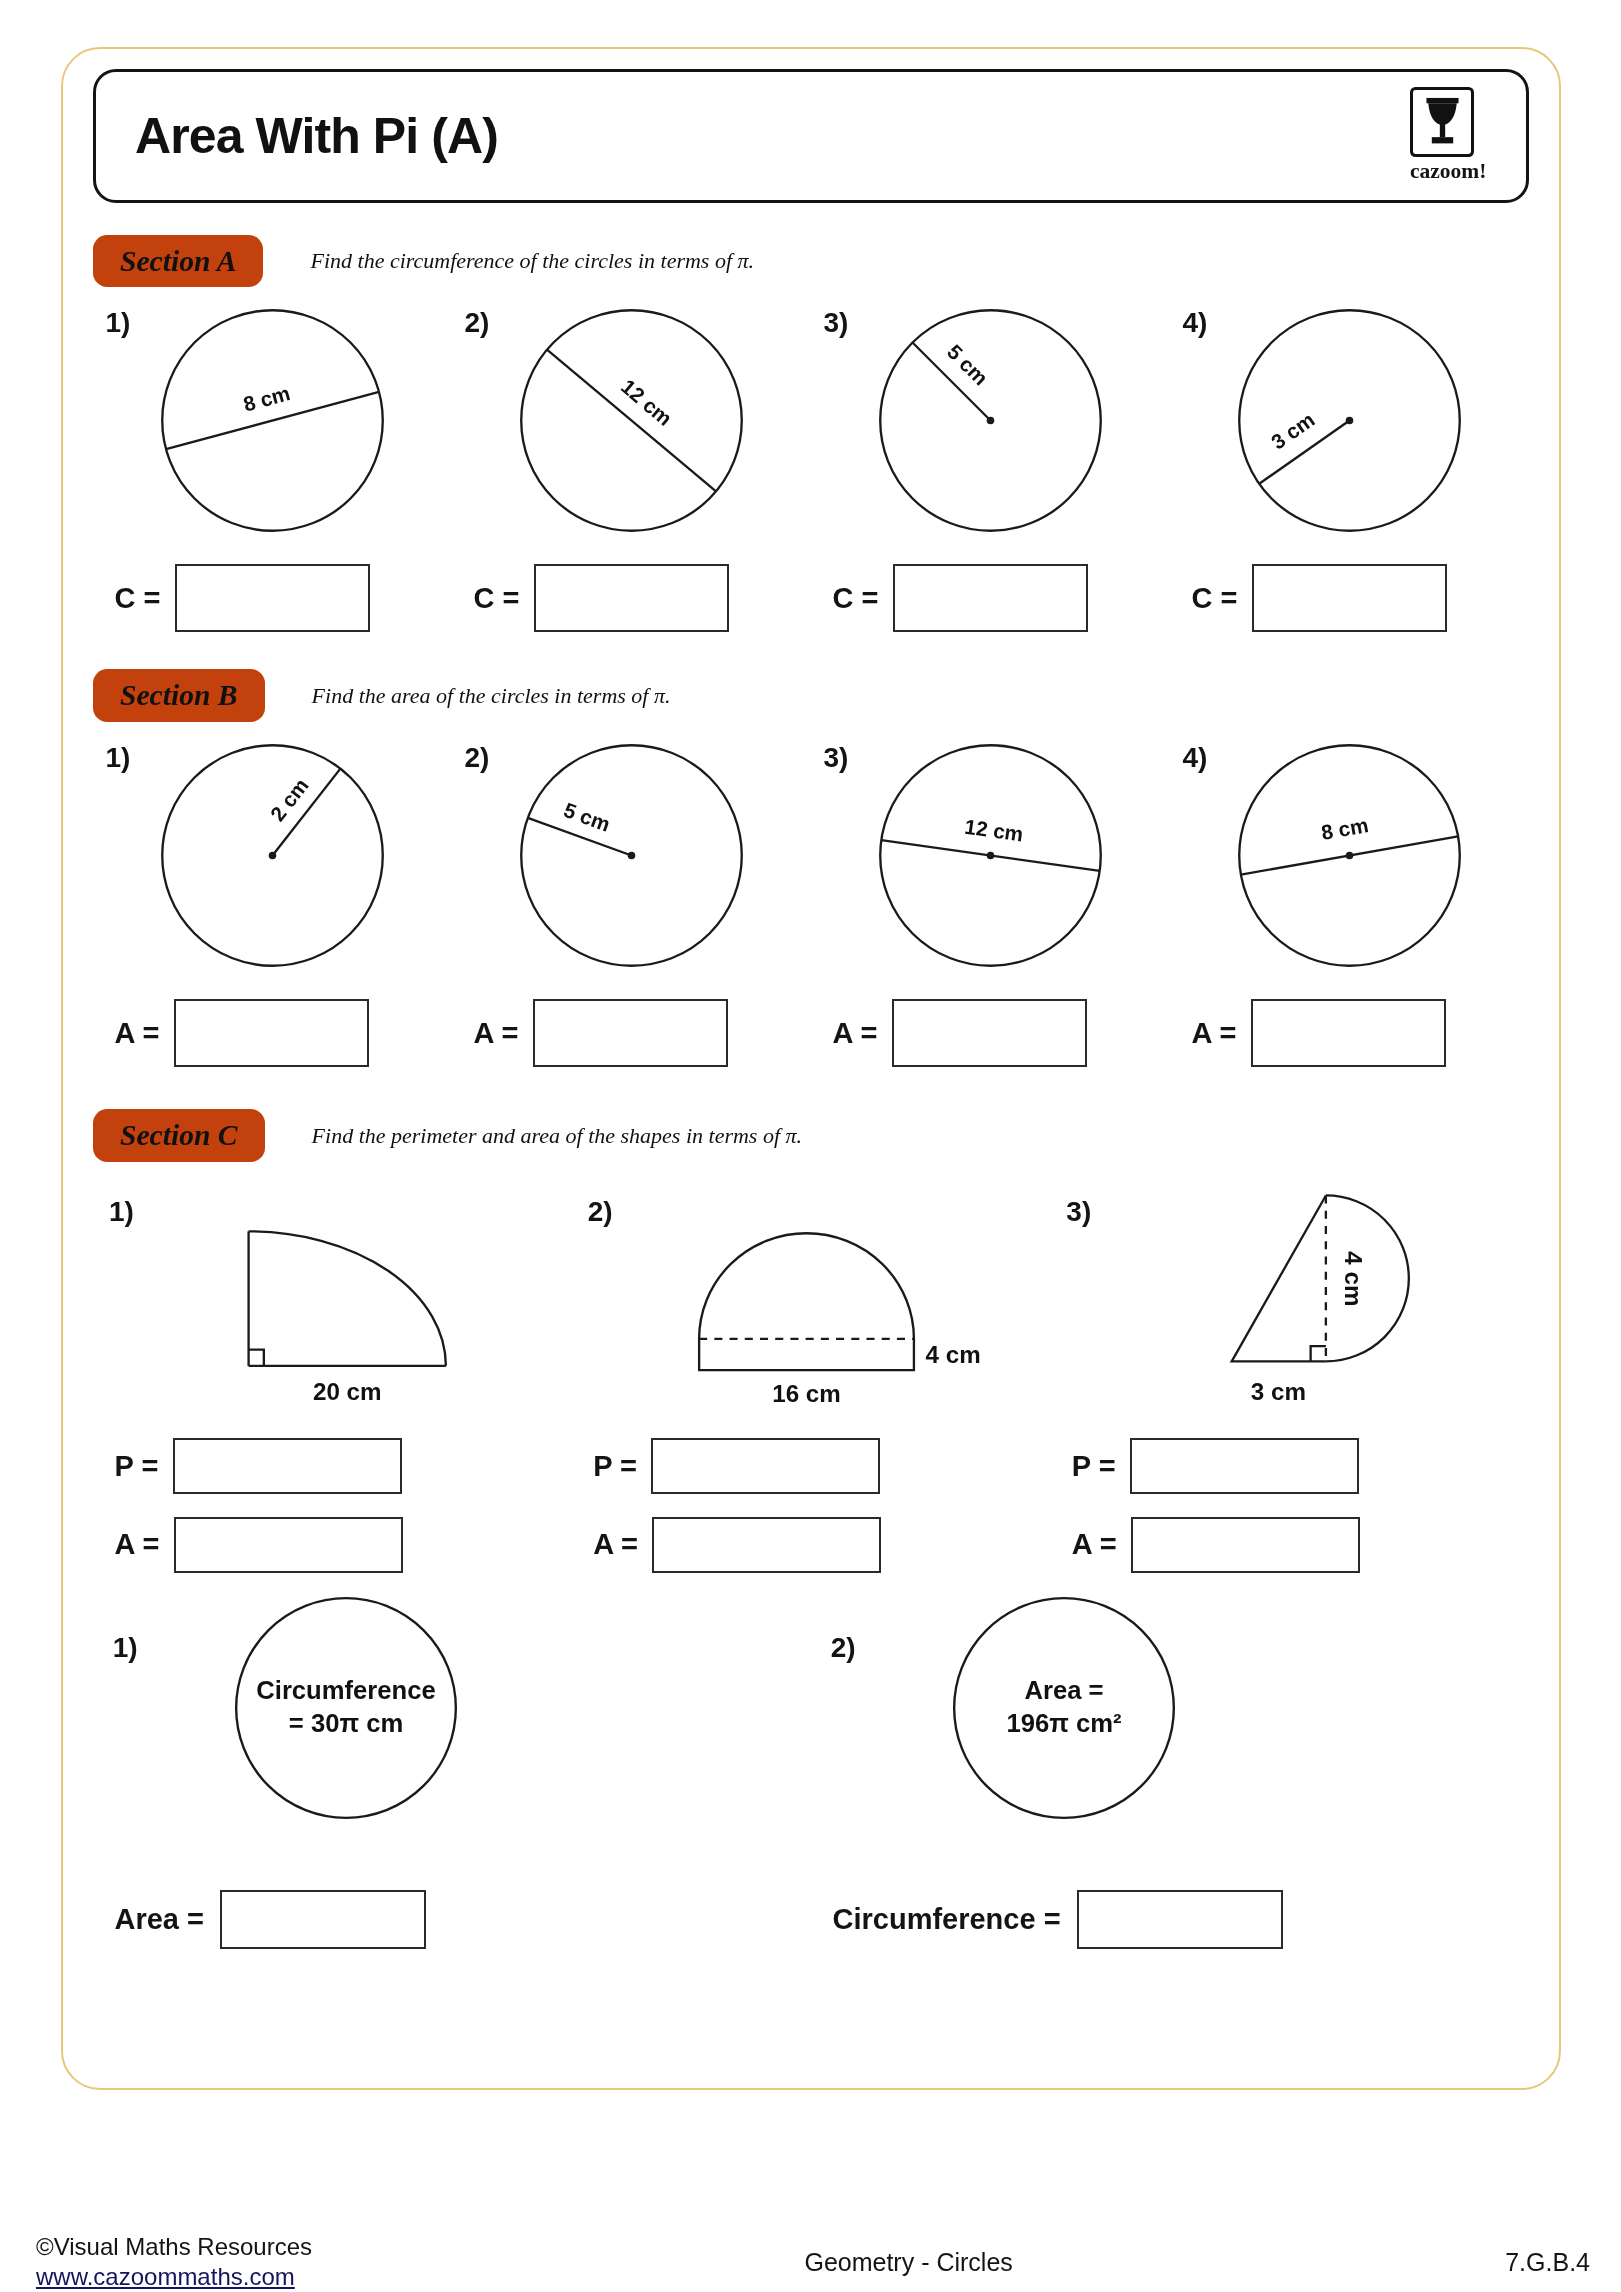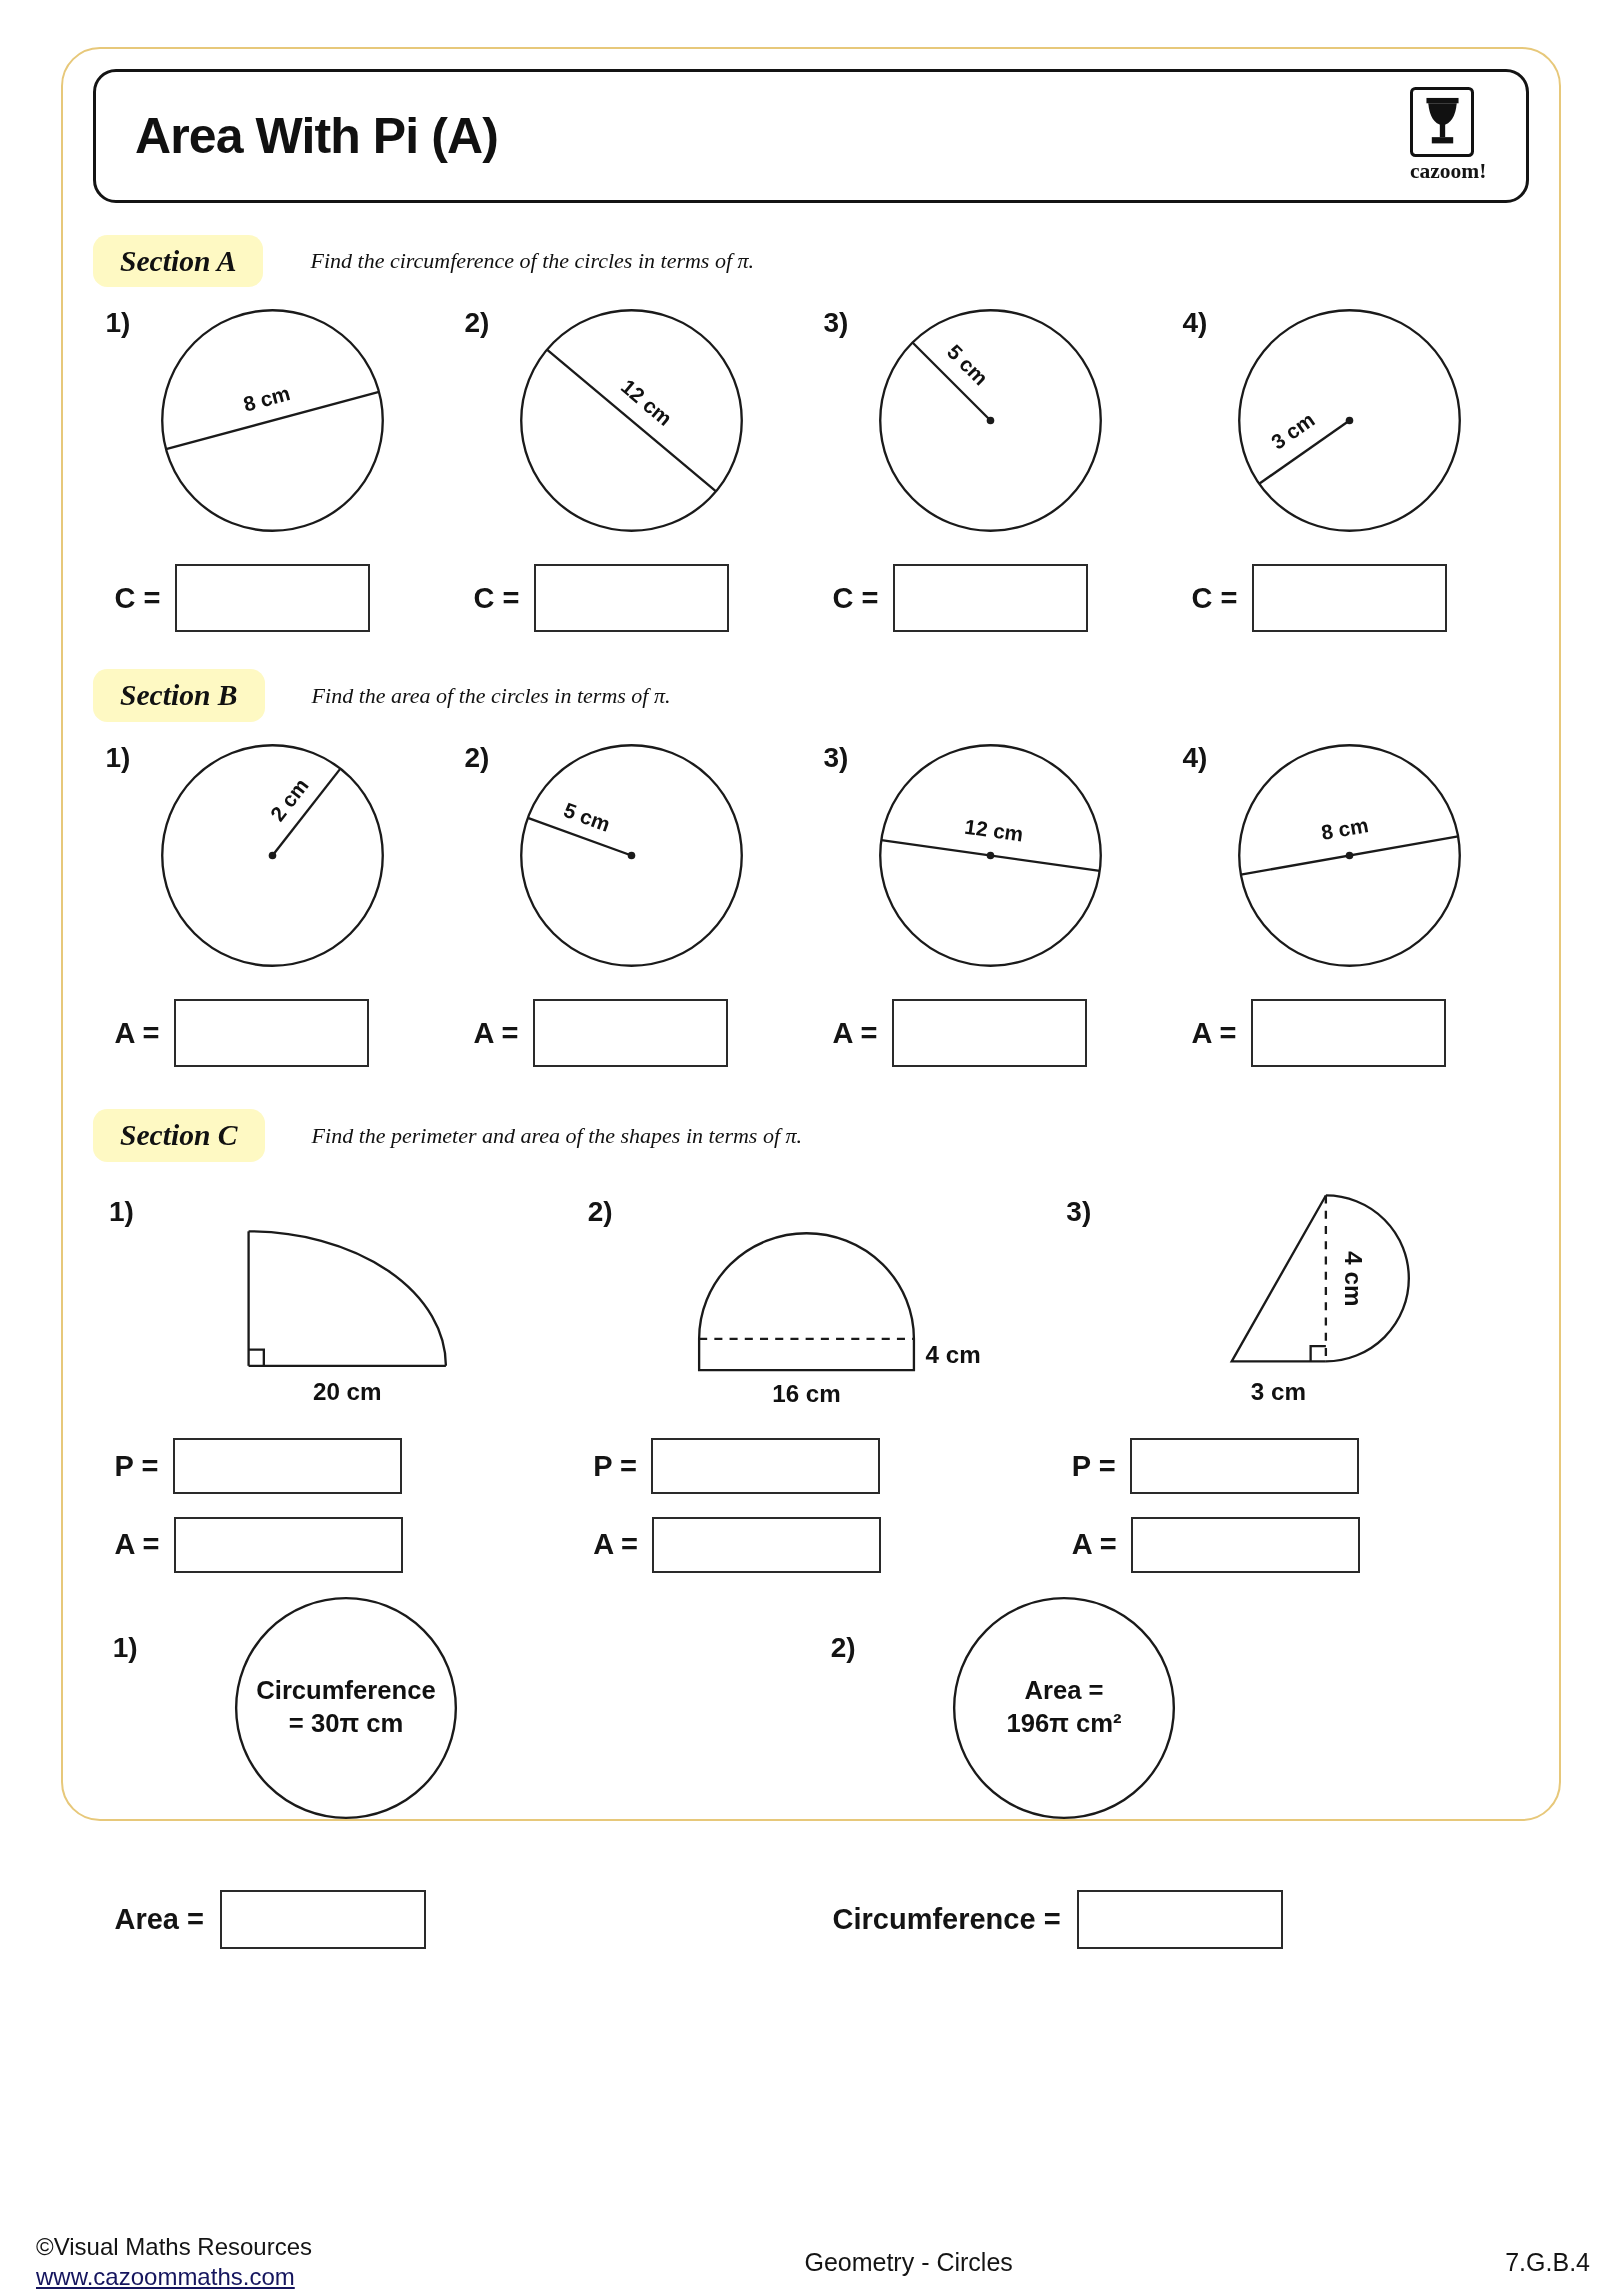--- a/index.html
+++ b/index.html
@@ -3,42 +3,42 @@
 <meta charset="utf-8">
 <style>
   * { margin:0; padding:0; box-sizing:border-box; }
   html,body { background:#ffffff; }
   body {
     width:1622px; height:2293px; position:relative;
     font-family:"Liberation Sans", sans-serif; color:#141414;
     overflow:hidden;
   }
   .frame {
-    position:absolute; left:61px; top:47px; width:1500px; height:1774px;
+    position:absolute; left:61px; top:47px; width:1500px; height:2043px;
     border:2.7px solid #e7c87a; border-radius:39px;
     padding:19.7px 30px 0 30px;
   }
   
   .header-box {
     margin-top:0; height:134px; border:3.1px solid #141414; border-radius:23px;
     display:flex; align-items:center; justify-content:space-between;
     padding:0 30px 0 39px; background:#fff;
   }
   .title { font-size:50px; font-weight:bold; letter-spacing:-0.9px; color:#111; }
   .logo { display:flex; flex-direction:column; align-items:flex-start; width:86px; }
   .logo-box {
     width:64px; height:70px; border:3.1px solid #111; border-radius:5.4px;
     display:flex; align-items:center; justify-content:center; background:#fff;
   }
   .logo-word { font-family:"Liberation Serif", serif; font-weight:bold; font-size:21.5px; margin-top:1.8px; letter-spacing:0px; }
   
   .sec-head { display:flex; align-items:center; padding-left:0px; }
   .mt36 { margin-top:32px; } .mt40 { margin-top:36px; } .mt46 { margin-top:41px; } .mt56 { margin-top:50px; }
   .pill {
-    display:inline-block; background:#fef9c3; border-radius:14.3px;
+    display:inline-block; background:#c2410c; border-radius:14.3px;
     padding:9.9px 27px; font-family:"Liberation Serif", serif;
     font-weight:bold; font-style:italic; font-size:29.6px; color:#111;
   }
   .instr {
     margin-left:47px; font-family:"Liberation Serif", serif;
     font-style:italic; font-size:22px; color:#111;
   }
   
   .row4 { display:grid; grid-template-columns:repeat(4,1fr); margin-top:16px; height:242px; }
   .pcell { position:relative; display:flex; justify-content:center; align-items:flex-start; }

